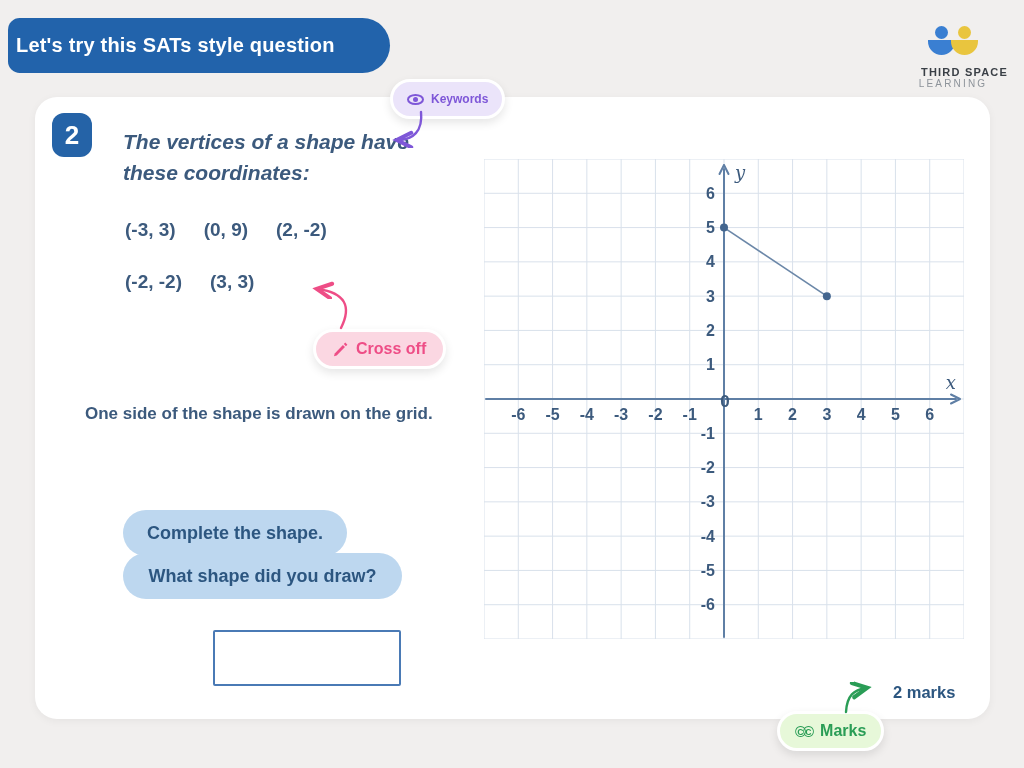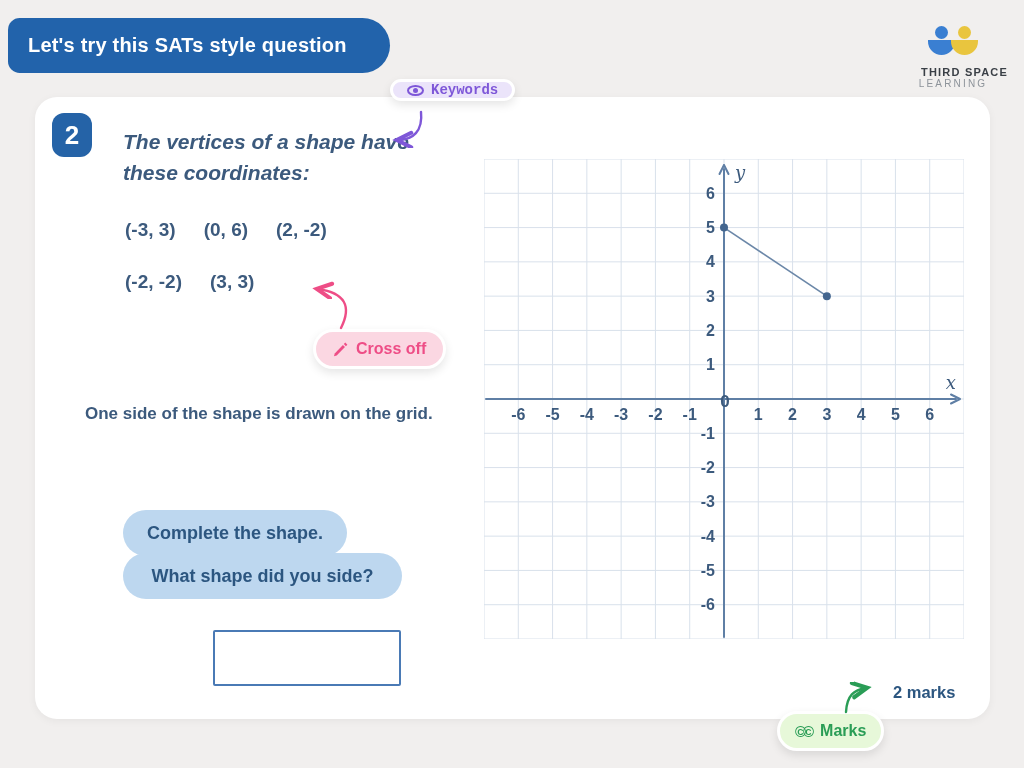--- a/index.html
+++ b/index.html
@@ -2,21 +2,21 @@
 <html style="--page-bg: #f1efee; --banner-blue: #2263ab; --badge-blue: #2563a7; --text-blue: #3c5a7d; --pill-text-blue: #2c5680; --purple: #7e57d8; --purple-bg: #ebe4fa; --pink: #ee4d86; --pink-bg: #fbd7e2; --green: #2a9d56; --green-bg: #e7f8d9; --task-pill-bg: #bdd7ef; --answer-border: #4a7ab5; --grid-line: #d9e1eb; --axis-color: #5f7fa5; --segment-color: #6b87a8; --point-color: #44668f; --logo-blue: #3a7fd2; --logo-yellow: #e9c53e;"><head>
 <meta charset="utf-8">
 <style>
   html,body{margin:0;padding:0;}
   body{width:1024px;height:768px;overflow:hidden;font-family:"Liberation Sans",sans-serif;}
   .stage{position:relative;width:1024px;height:768px;background:var(--page-bg);}
 
   
   .banner{position:absolute;left:8px;top:18px;height:55px;width:382px;
     background:var(--banner-blue);border-radius:12px 28px 28px 12px;
-    display:flex;align-items:center;padding-left:20px;box-sizing:border-box;
+    display:flex;align-items:center;padding-left:8px;box-sizing:border-box;
     color:#fff;font-size:20px;font-weight:700;letter-spacing:.2px;}
 
   
   .logo{position:absolute;right:16px;top:26px;width:110px;text-align:center;}
   .logo-mark{position:relative;width:56px;height:36px;margin:0 auto 4px;}
   .lm{position:absolute;}
   .lm-head-b{left:10px;top:0;width:13px;height:13px;border-radius:50%;background:var(--logo-blue);}
   .lm-body-b{left:3px;top:14px;width:27px;height:15px;border-radius:0 0 27px 27px;background:var(--logo-blue);}
   .lm-head-y{left:33px;top:0;width:13px;height:13px;border-radius:50%;background:var(--logo-yellow);}
   .lm-body-y{left:26px;top:14px;width:27px;height:15px;border-radius:0 0 27px 27px;background:var(--logo-yellow);}
@@ -24,22 +24,22 @@
   .logo-line2{font-size:10px;font-weight:400;color:#8d939a;letter-spacing:2.2px;}
 
   
   .card{position:absolute;left:35px;top:97px;width:955px;height:622px;background:#fff;
     border-radius:22px;box-shadow:0 2px 8px rgba(0,0,0,.05);}
 
   
   .pill{position:absolute;display:flex;align-items:center;gap:7px;
     border:3px solid #fff;box-shadow:0 4px 10px rgba(0,0,0,.10);
     border-radius:999px;font-weight:700;box-sizing:border-box;}
-  .keywords{left:390px;top:79px;height:22px;padding:0 14px;background:var(--purple-bg);
-    color:var(--purple);font-size:14px;font-family:Liberation Mono, monospace;}
+  .keywords{left:390px;top:79px;height:40px;padding:0 14px;background:var(--purple-bg);
+    color:var(--purple);font-size:12px;}
   .eye{position:relative;width:17px;height:11px;border:2px solid var(--purple);
     border-radius:50%;box-sizing:border-box;display:inline-block;}
   .eye-dot{position:absolute;left:50%;top:50%;width:5px;height:5px;margin:-2.5px 0 0 -2.5px;
     border-radius:50%;background:var(--purple);}
   .crossoff{left:313px;top:329px;height:40px;padding:0 17px;background:var(--pink-bg);
     color:var(--pink);font-size:16px;justify-content:flex-end;}
   .markspill{left:777px;top:711px;height:40px;padding:0 15px;background:var(--green-bg);
     color:var(--green);font-size:16px;}
   .marks-glyph{font-size:15px;letter-spacing:-3px;margin-right:2px;font-weight:700;}
   .icon-svg{display:block;}
@@ -122,21 +122,21 @@
 
   <div class="qnum">2</div>
 
   <div class="qtext">
     <div><span>The </span><b>vertices</b><span> of a shape have</span></div>
     <div>these coordinates:</div>
   </div>
 
   <div class="coords coords-r1">
     <span class="coord">(-3, 3)</span>
-    <span class="coord">(0, 6)</span>
+    <span class="coord">(0, 9)</span>
     <span class="coord">(2, -2)</span>
   </div>
   <div class="coords coords-r2">
     <span class="coord">(-2, -2)</span>
     <span class="coord">(3, 3)</span>
   </div>
 
   <div class="pill crossoff">
     <span>
       <svg class="icon-svg" width="16" height="16" viewBox="0 0 20 20">
@@ -146,21 +146,21 @@
     </span>
     <span>Cross off</span>
   </div>
 
   <div class="statement">One side of the shape is drawn on the grid.</div>
 
   <div class="task task1">
     <span>Complete the shape.</span>
   </div>
   <div class="task task2">
-    <span>What shape did you side?</span>
+    <span>What shape did you draw?</span>
   </div>
 
   <div class="answer-box"></div>
 
   <div class="grid-wrap">
     <svg id="grid-svg" width="480" height="480">
         <line x1="0" y1="0" x2="0" y2="480" class="gridline"></line>
         <line x1="34.285714285714285" y1="0" x2="34.285714285714285" y2="480" class="gridline"></line>
         <line x1="68.57142857142857" y1="0" x2="68.57142857142857" y2="480" class="gridline"></line>
         <line x1="102.85714285714286" y1="0" x2="102.85714285714286" y2="480" class="gridline"></line>

